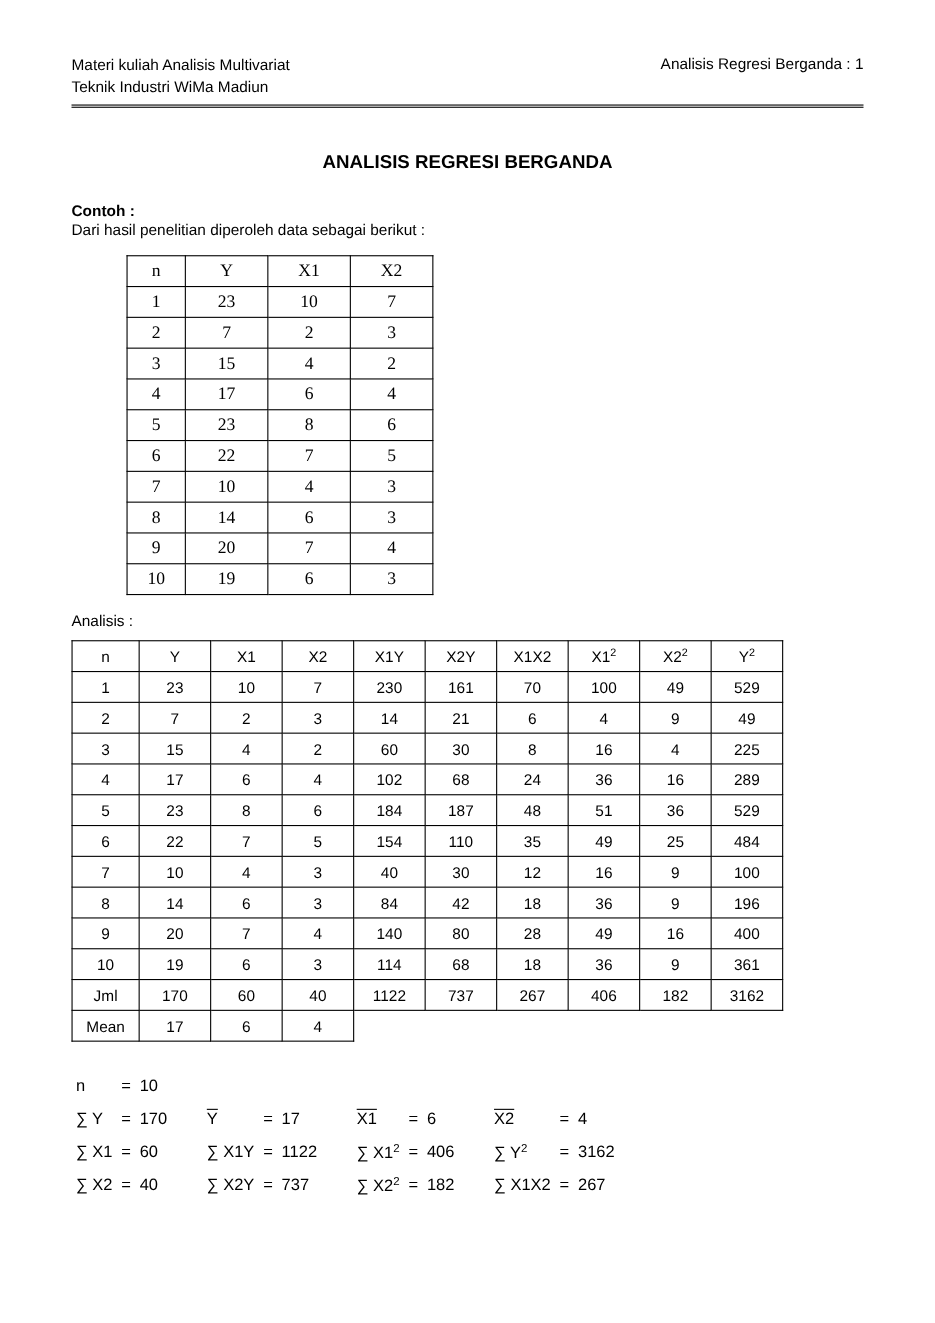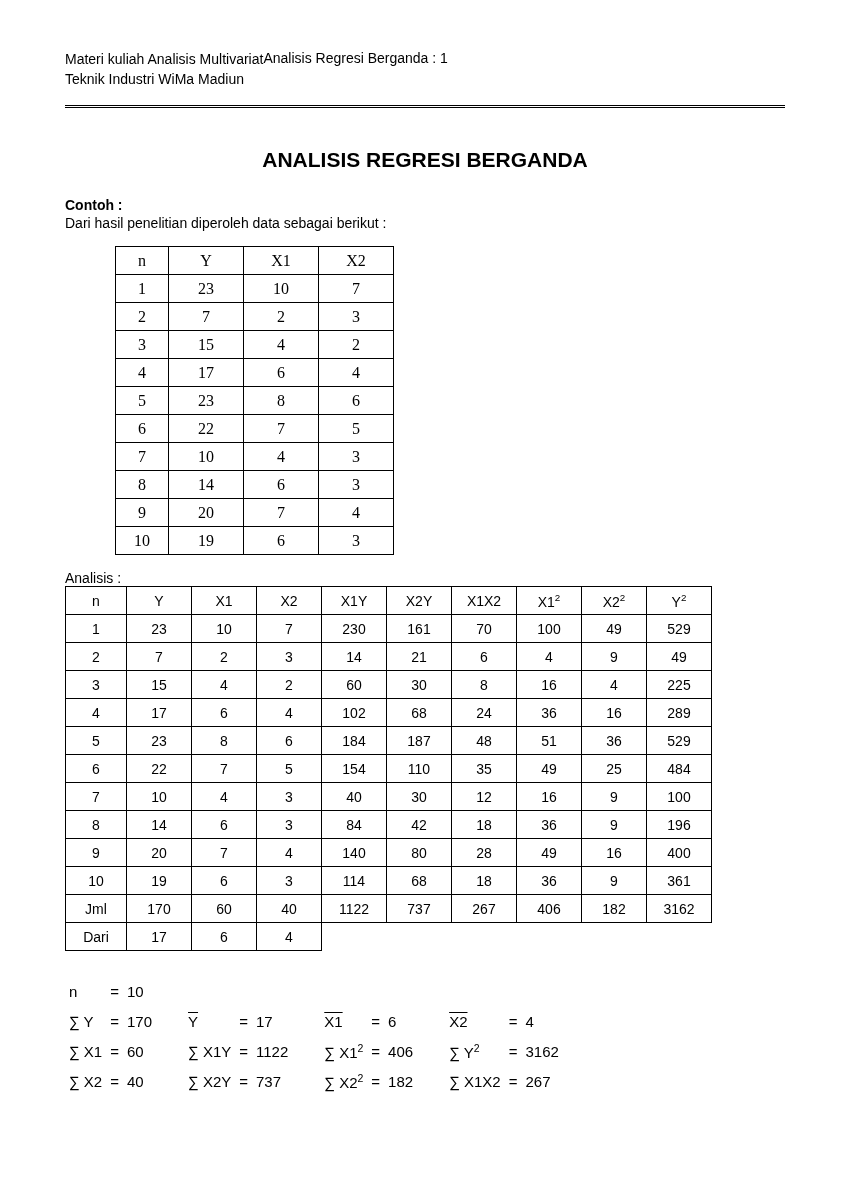--- a/index.html
+++ b/index.html
@@ -7,30 +7,31 @@
     font-size: 14px;
     width: 850px;
     margin: 0;
     padding: 50px 65px;
     box-sizing: border-box;
     color: #000;
     background: #fff;
   }
   .header {
     display: flex;
+    justify-content: space-between;
     border-bottom: 3px double #000;
-    padding-bottom: 16px;
+    padding-bottom: 6px;
     margin-bottom: 40px;
     font-size: 14px;
   }
   .header-left { line-height: 1.4; }
   .page-title {
     text-align: center;
     font-weight: bold;
-    font-size: 21px;
+    font-size: 17px;
     margin-bottom: 25px;
   }
   .section-label {
     font-weight: bold;
     margin-top: 4px;
     margin-bottom: 2px;
   }
   .section-text { margin-bottom: 15px; }
   table {
     border-collapse: collapse;
@@ -40,21 +41,21 @@
     border: 1px solid #000;
     text-align: center;
     font-weight: normal;
     height: 25px;
     font-family: 'Times New Roman', serif;
     font-size: 16px;
   }
   .data-table { margin-left: 50px; }
   .data-table th, .data-table td { width: 72px; }
   .data-table th:first-child, .data-table td:first-child { width: 50px; }
-  .analysis-label { margin-top: 15px; font-family: Verdana, Geneva, sans-serif; }
+  .analysis-label { margin-top: 15px; margin-bottom: 10px; font-family: Verdana, Geneva, sans-serif; }
   .analysis-table th, .analysis-table td {
     width: 62px;
     font-family: Verdana, Geneva, sans-serif;
     font-size: 14px;
   }
   .analysis-table th:first-child, .analysis-table td:first-child { width: 58px; }
   .no-border { border: none !important; }
   .summary-table {
     border: none;
     margin-top: 25px;
@@ -305,21 +306,21 @@
         <td>60</td>
         <td>40</td>
         <td>1122</td>
         <td>737</td>
         <td>267</td>
         <td>406</td>
         <td>182</td>
         <td>3162</td>
       </tr>
       <tr>
-        <td>Dari</td>
+        <td>Mean</td>
         <td>17</td>
         <td>6</td>
         <td>4</td>
         <td class="no-border"></td>
         <td class="no-border"></td>
         <td class="no-border"></td>
         <td class="no-border"></td>
         <td class="no-border"></td>
         <td class="no-border"></td>
       </tr>

